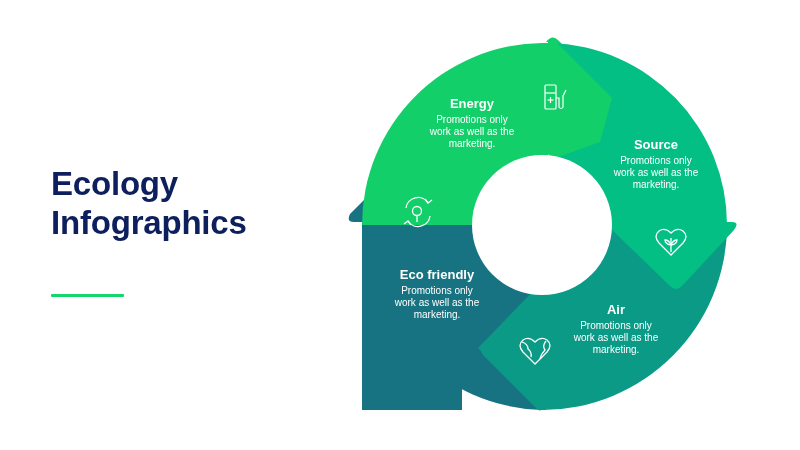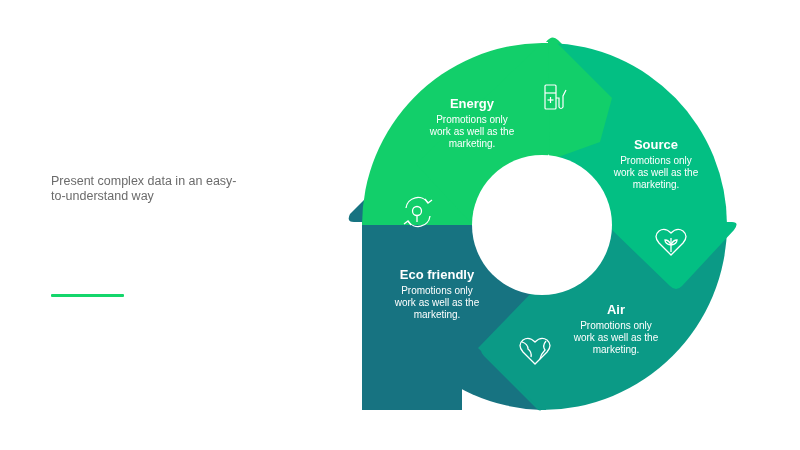--- a/index.html
+++ b/index.html
@@ -22,24 +22,24 @@
     background: #14d66b; border-radius: 1px;
   }
   svg.cycle { position: absolute; left: 0; top: 0; }
   .seg-title { font-weight: bold; font-size: 13px; fill: #ffffff; }
   .seg-desc { font-size: 10px; fill: #ffffff; }
 </style>
 </head>
 <body>
 
 <div class="left-panel">
-  <div class="subtitle">
-    <span>Present complex data in an easy-</span><br>
-    <span>to-understand way</span>
-  </div>
+  <h1 class="title">
+    <span>Ecology</span><br>
+    <span>Infographics</span>
+  </h1>
 </div>
 <div class="underline"></div>
 
 <svg class="cycle" width="800" height="450" viewBox="0 0 800 450">
   <defs>
     <mask id="hole">
       <rect x="0" y="0" width="800" height="450" fill="#fff"></rect>
       <circle cx="542" cy="225" r="70" fill="#000"></circle>
     </mask>
   </defs>

